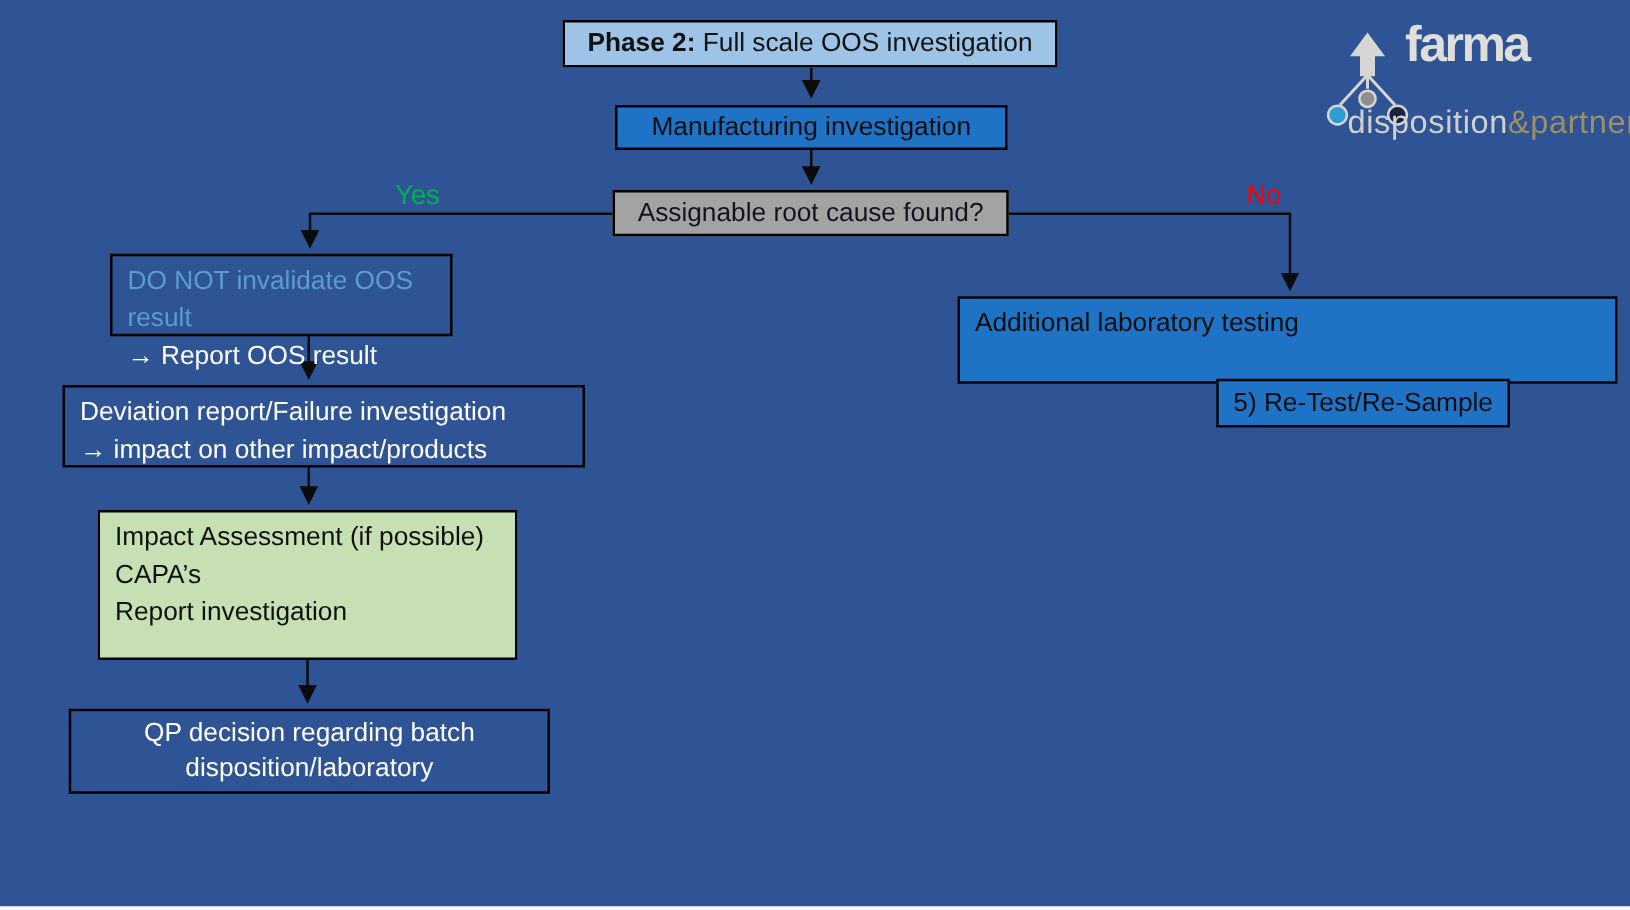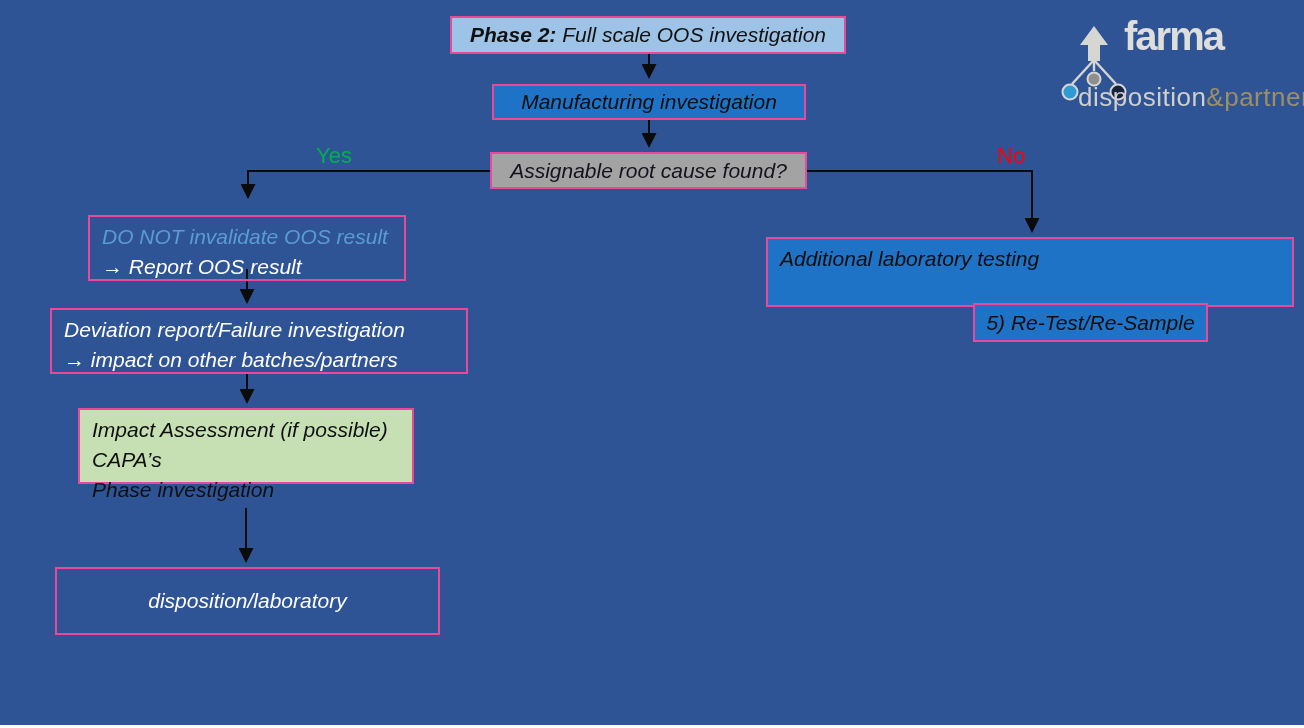--- a/index.html
+++ b/index.html
@@ -4,32 +4,32 @@
 <style>
   html,body{margin:0;padding:0;background:#223a6b;}
   #canvas{
     position:relative;
     width:1304px;height:728px;
     background:#2F5496;
     overflow:hidden;
     font-family:"Liberation Sans", sans-serif;
   }
   #connectors{position:absolute;left:0;top:0;width:1304px;height:728px;pointer-events:none;}
-  .box{position:absolute;box-sizing:border-box;border:2px solid #ec4899;font-size:21px;line-height:1.42;font-style:italic;}
+  .box{position:absolute;box-sizing:border-box;border:2px solid #000000;font-size:21px;line-height:1.42;}
   .center{display:flex;align-items:center;justify-content:center;text-align:center;}
   .leftalign{padding:5px 12px;}
   .phase2{left:450px;top:16px;width:396px;height:38px;background:#9DC3E6;color:#111;}
   .phase2 .b{font-weight:bold;}
   .manufacturing{left:492px;top:84px;width:314px;height:36px;background:#1E73C6;color:#0d0d0d;}
   .assignable{left:490px;top:152px;width:317px;height:37px;background:#a3a3a3;color:#14141e;}
-  .donot{left:88px;top:203px;width:318px;height:66px;background:transparent;margin-top:12px;}
+  .donot{left:88px;top:203px;width:274px;height:66px;background:transparent;}
   .donot .l1{color:#5B9BD5;display:block;}
   .donot .l2{color:#ffffff;display:block;}
   .deviation{left:38px;top:308px;width:418px;height:66px;background:transparent;color:#ffffff;margin-left:12px;}
-  .impact{left:78px;top:408px;width:336px;height:76px;background:#C6E0B4;color:#101010;}
+  .impact{left:78px;top:408px;width:336px;height:120px;background:#C6E0B4;color:#101010;}
   .impact span{display:block;}
   .qp{left:55px;top:567px;width:385px;height:68px;background:transparent;color:#ffffff;flex-direction:column;line-height:1.35;}
   .additional{left:766px;top:237px;width:528px;height:70px;background:#1E73C6;color:#0d0d0d;}
   .additional span{display:block;}
   .retest{left:973px;top:303px;width:235px;height:39px;background:#1E73C6;color:#0d0d0d;z-index:3;}
   .branch-label{position:absolute;font-size:22px;font-weight:normal;}
   .yes{left:316px;top:143px;color:#00B050;}
   .no{left:997px;top:143px;color:#FF0000;}
   .logo-brand{
     position:absolute;left:1124px;top:14px;width:176px;height:64px;
@@ -88,30 +88,31 @@
   <div class="branch-label yes">Yes</div>
   <div class="branch-label no">No</div>
 
   <div class="box donot leftalign">
     <span class="l1">DO NOT invalidate OOS result</span>
     <span class="l2">→ Report OOS result</span>
   </div>
 
   <div class="box deviation leftalign">
     <span style="display:block">Deviation report/Failure investigation</span>
-    <span style="display:block">→ impact on other batches/partners</span>
+    <span style="display:block">→ impact on other impact/products</span>
   </div>
 
   <div class="box impact leftalign">
     <span>Impact Assessment (if possible)</span>
     <span>CAPA’s</span>
-    <span>Phase investigation</span>
+    <span>Report investigation</span>
   </div>
 
   <div class="box qp center">
+    <span>QP decision regarding batch</span>
     <span>disposition/laboratory</span>
   </div>
 
   <div class="box additional leftalign">
     <span>Additional laboratory testing</span>
   </div>
 
   <div class="box retest center">
     <span>5) Re-Test/Re-Sample</span>
   </div>

